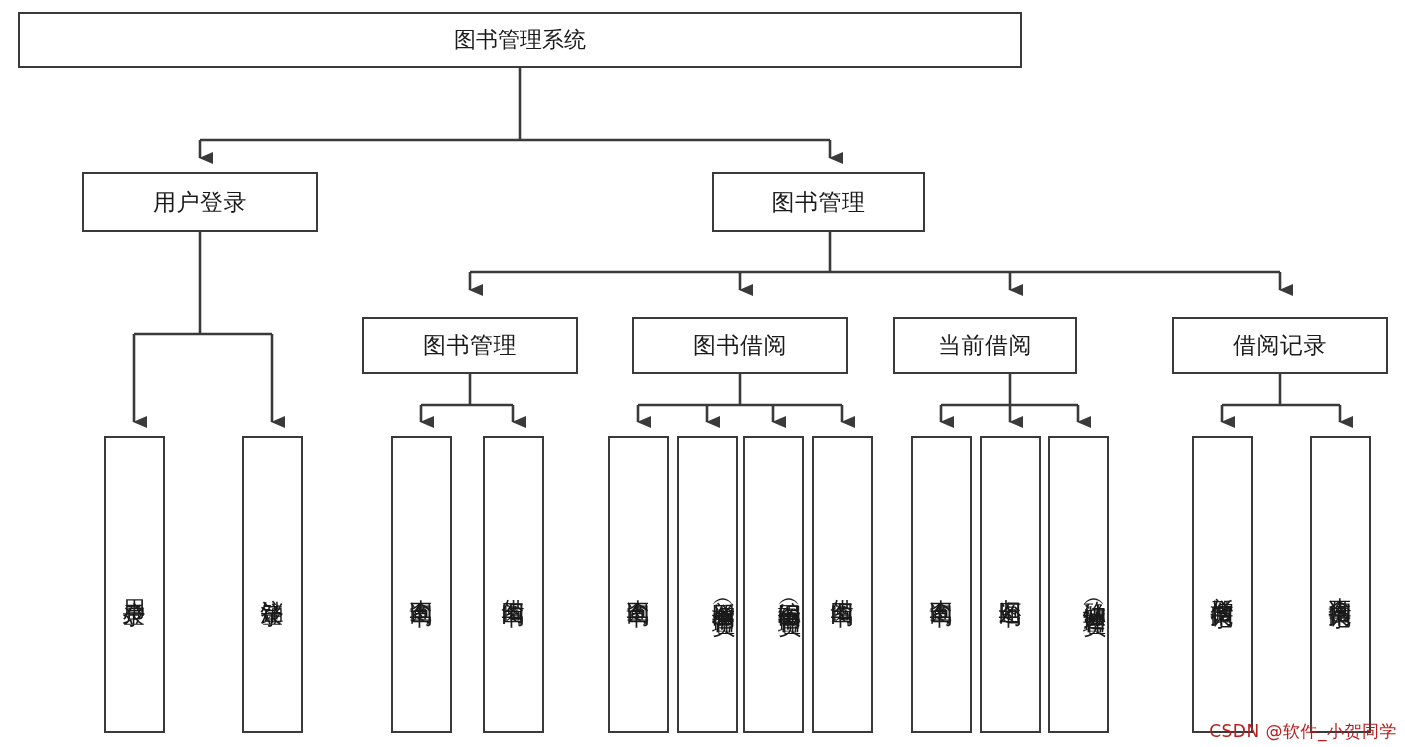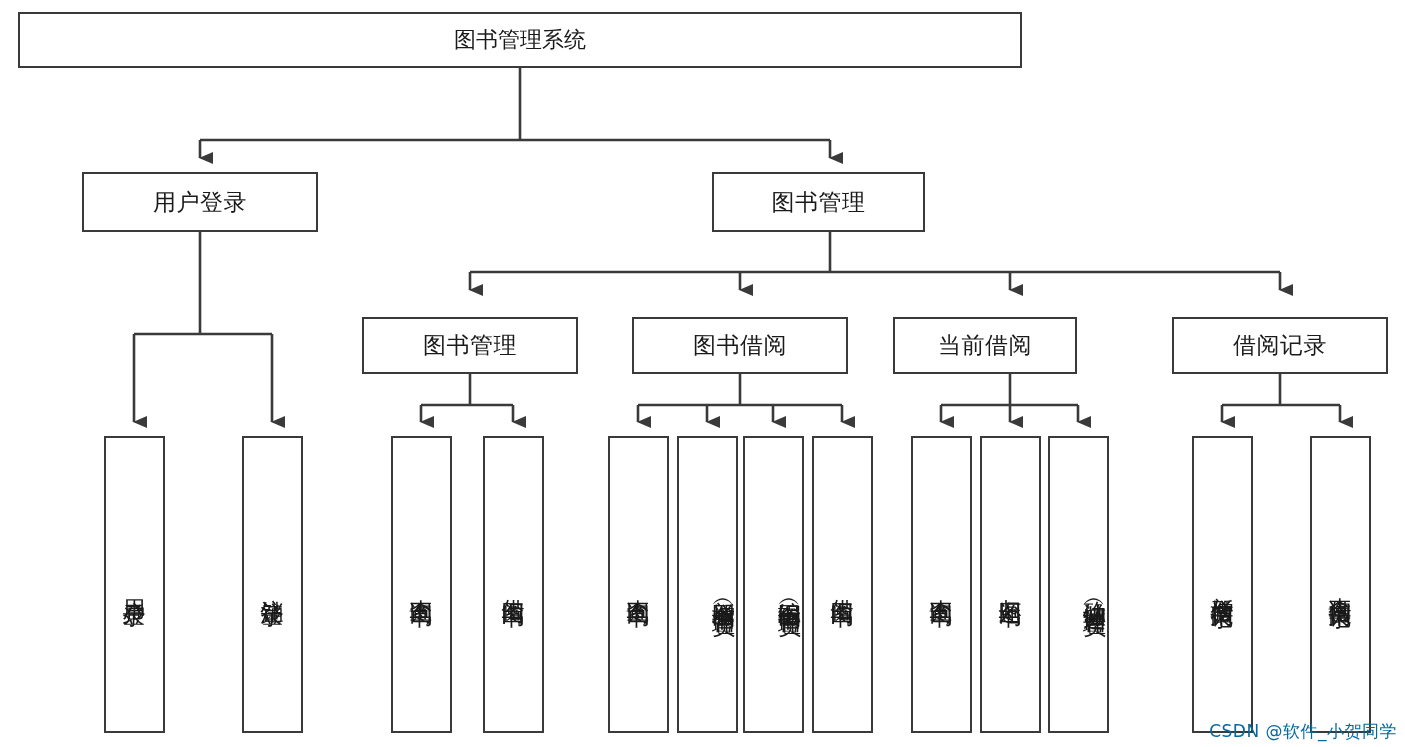--- a/index.html
+++ b/index.html
@@ -58,21 +58,21 @@
     padding-top: 0;
   }
   .node-label {
     display: block;
   }
   #watermark {
     position: absolute;
     right: 8px;
     bottom: 4px;
     font-size: 17px;
-    color: #0369a1;
+    color: #b91c1c;
     letter-spacing: 0.5px;
     white-space: nowrap;
     pointer-events: none;
   }
 </style>
 </head>
 <body>
 
 <div id="diagram-root">
 

